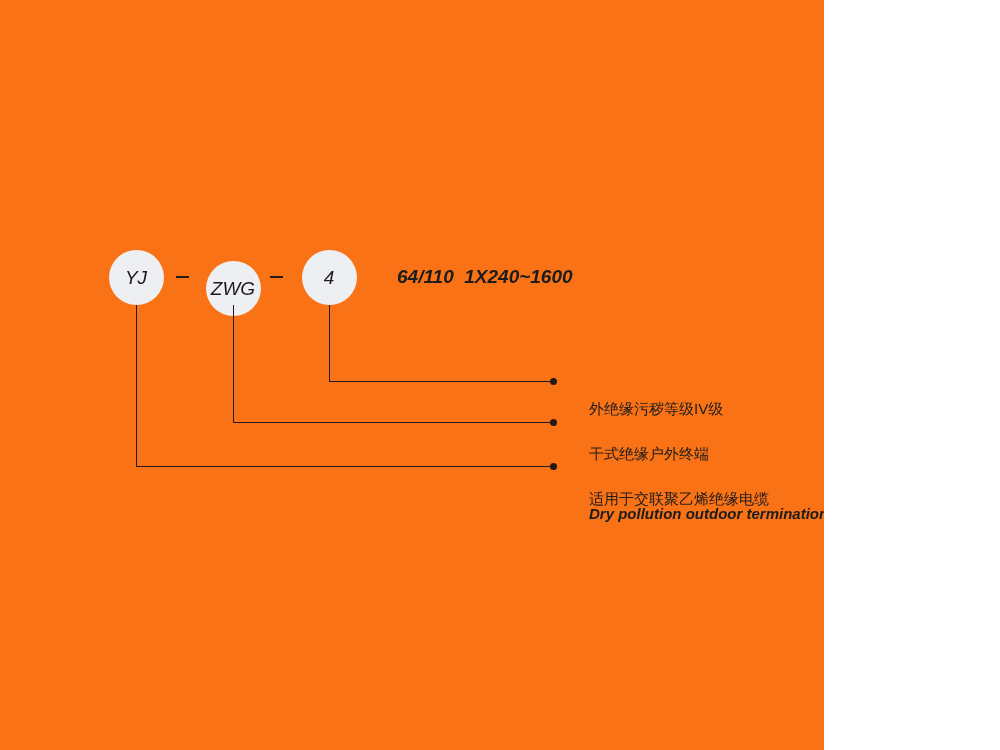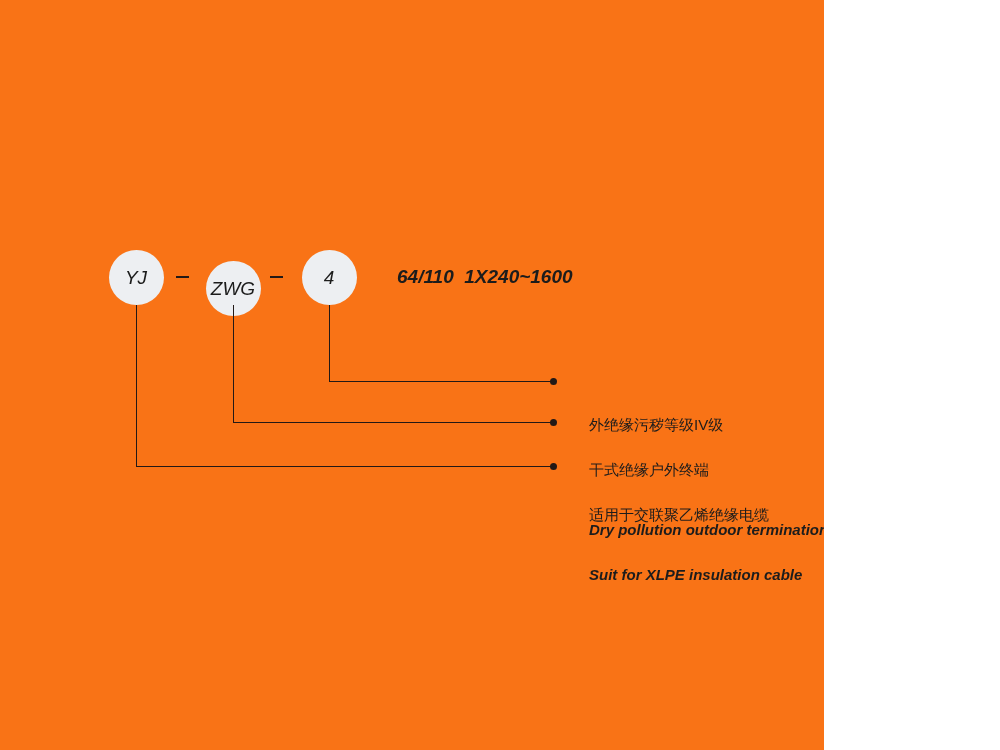--- a/index.html
+++ b/index.html
@@ -50,21 +50,20 @@
     position:absolute;
     left:589px;
     line-height:20px;
     white-space:pre;
   }
   .label .zh{
     font-size:15px;
     font-style:normal;
     font-weight:normal;
     display:block;
-    margin-top:16px;
   }
   .label .en{
     font-size:15px;
     font-weight:bold;
     font-style:italic;
     display:block;
   }
 </style>
 </head>
 <body>
@@ -99,16 +98,15 @@
 
   <div class="label" style="top:359px;">
     <span class="zh">外绝缘污秽等级IV级</span>
   </div>
   <div class="label" style="top:404px;">
     <span class="zh">干式绝缘户外终端</span>
     <span class="en">Dry pollution outdoor termination</span>
   </div>
   <div class="label" style="top:449px;">
     <span class="zh">适用于交联聚乙烯绝缘电缆</span>
-    <span class="en">Suit for XLPE insulation cable</span>
   </div>
 
 </div>
 
 </body></html>

